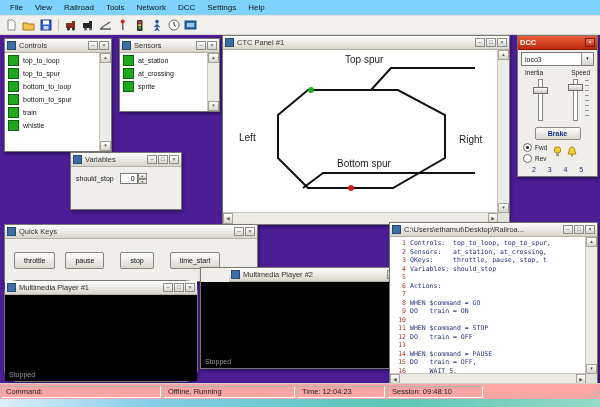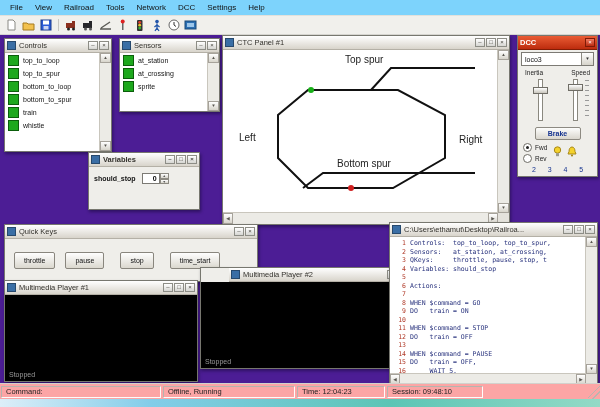--- a/index.html
+++ b/index.html
@@ -353,21 +353,21 @@
         </div>
       </div>
       <div class="func-row">
         <span>2</span>
         <span>3</span>
         <span>4</span>
         <span>5</span>
       </div>
     </div>
 
-    <div class="win" style="left:88px;top:117px;width:110px;height:56px;z-index:3;font-weight:bold;">
+    <div class="win" style="left:70px;top:117px;width:110px;height:56px;z-index:3;">
       <div class="titlebar">
         <span class="tb-ico"></span>
         <span class="tb-title">Variables</span>
         <span class="tb-btns">
           <span class="tb-btn">–</span>
           <span class="tb-btn">□</span>
           <span class="tb-btn">×</span>
         </span>
       </div>
       <div class="var-row">
@@ -392,21 +392,21 @@
         </span>
       </div>
       <div class="qk-body">
         <span class="qbtn" style="margin-left:9px;">throttle</span>
         <span class="qbtn" style="margin-left:10px;">pause</span>
         <span class="qbtn" style="margin-left:16px;">stop</span>
         <span class="qbtn" style="margin-left:16px;">time_start</span>
       </div>
     </div>
 
-    <div class="win" style="left:4px;top:245px;width:192px;height:100px;">
+    <div class="win" style="left:4px;top:245px;width:192px;height:100px;border-radius:13px;">
       <div class="titlebar">
         <span class="tb-ico"></span>
         <span class="tb-title">Multimedia Player #1</span>
         <span class="tb-btns">
           <span class="tb-btn">–</span>
           <span class="tb-btn">□</span>
           <span class="tb-btn">×</span>
         </span>
       </div>
       <div class="mm-body">

